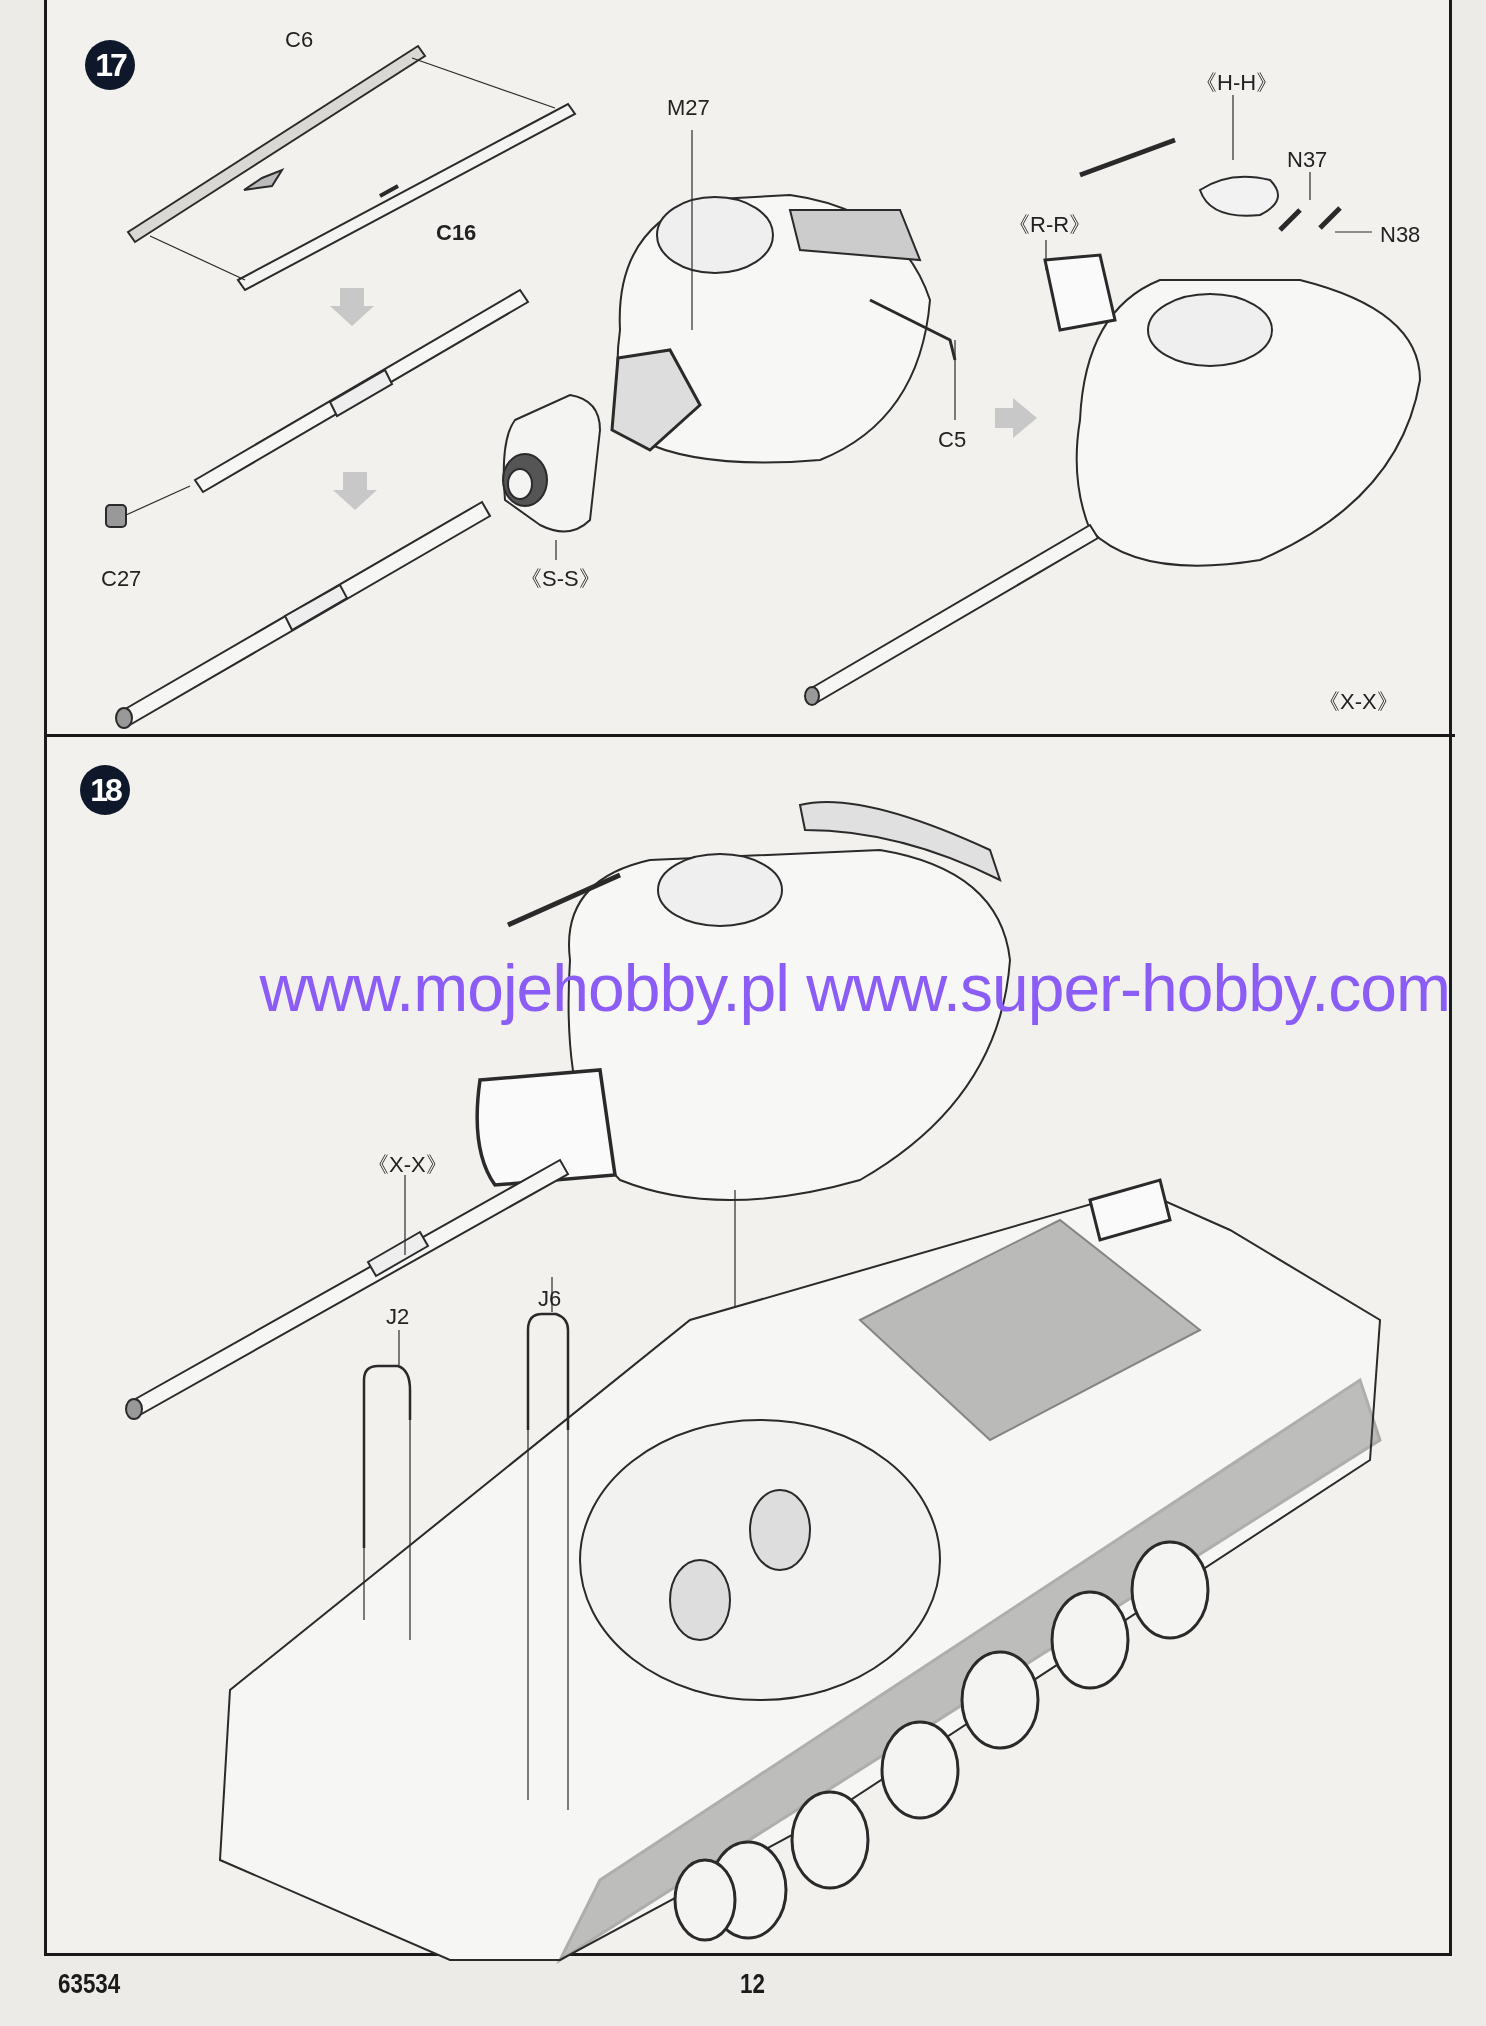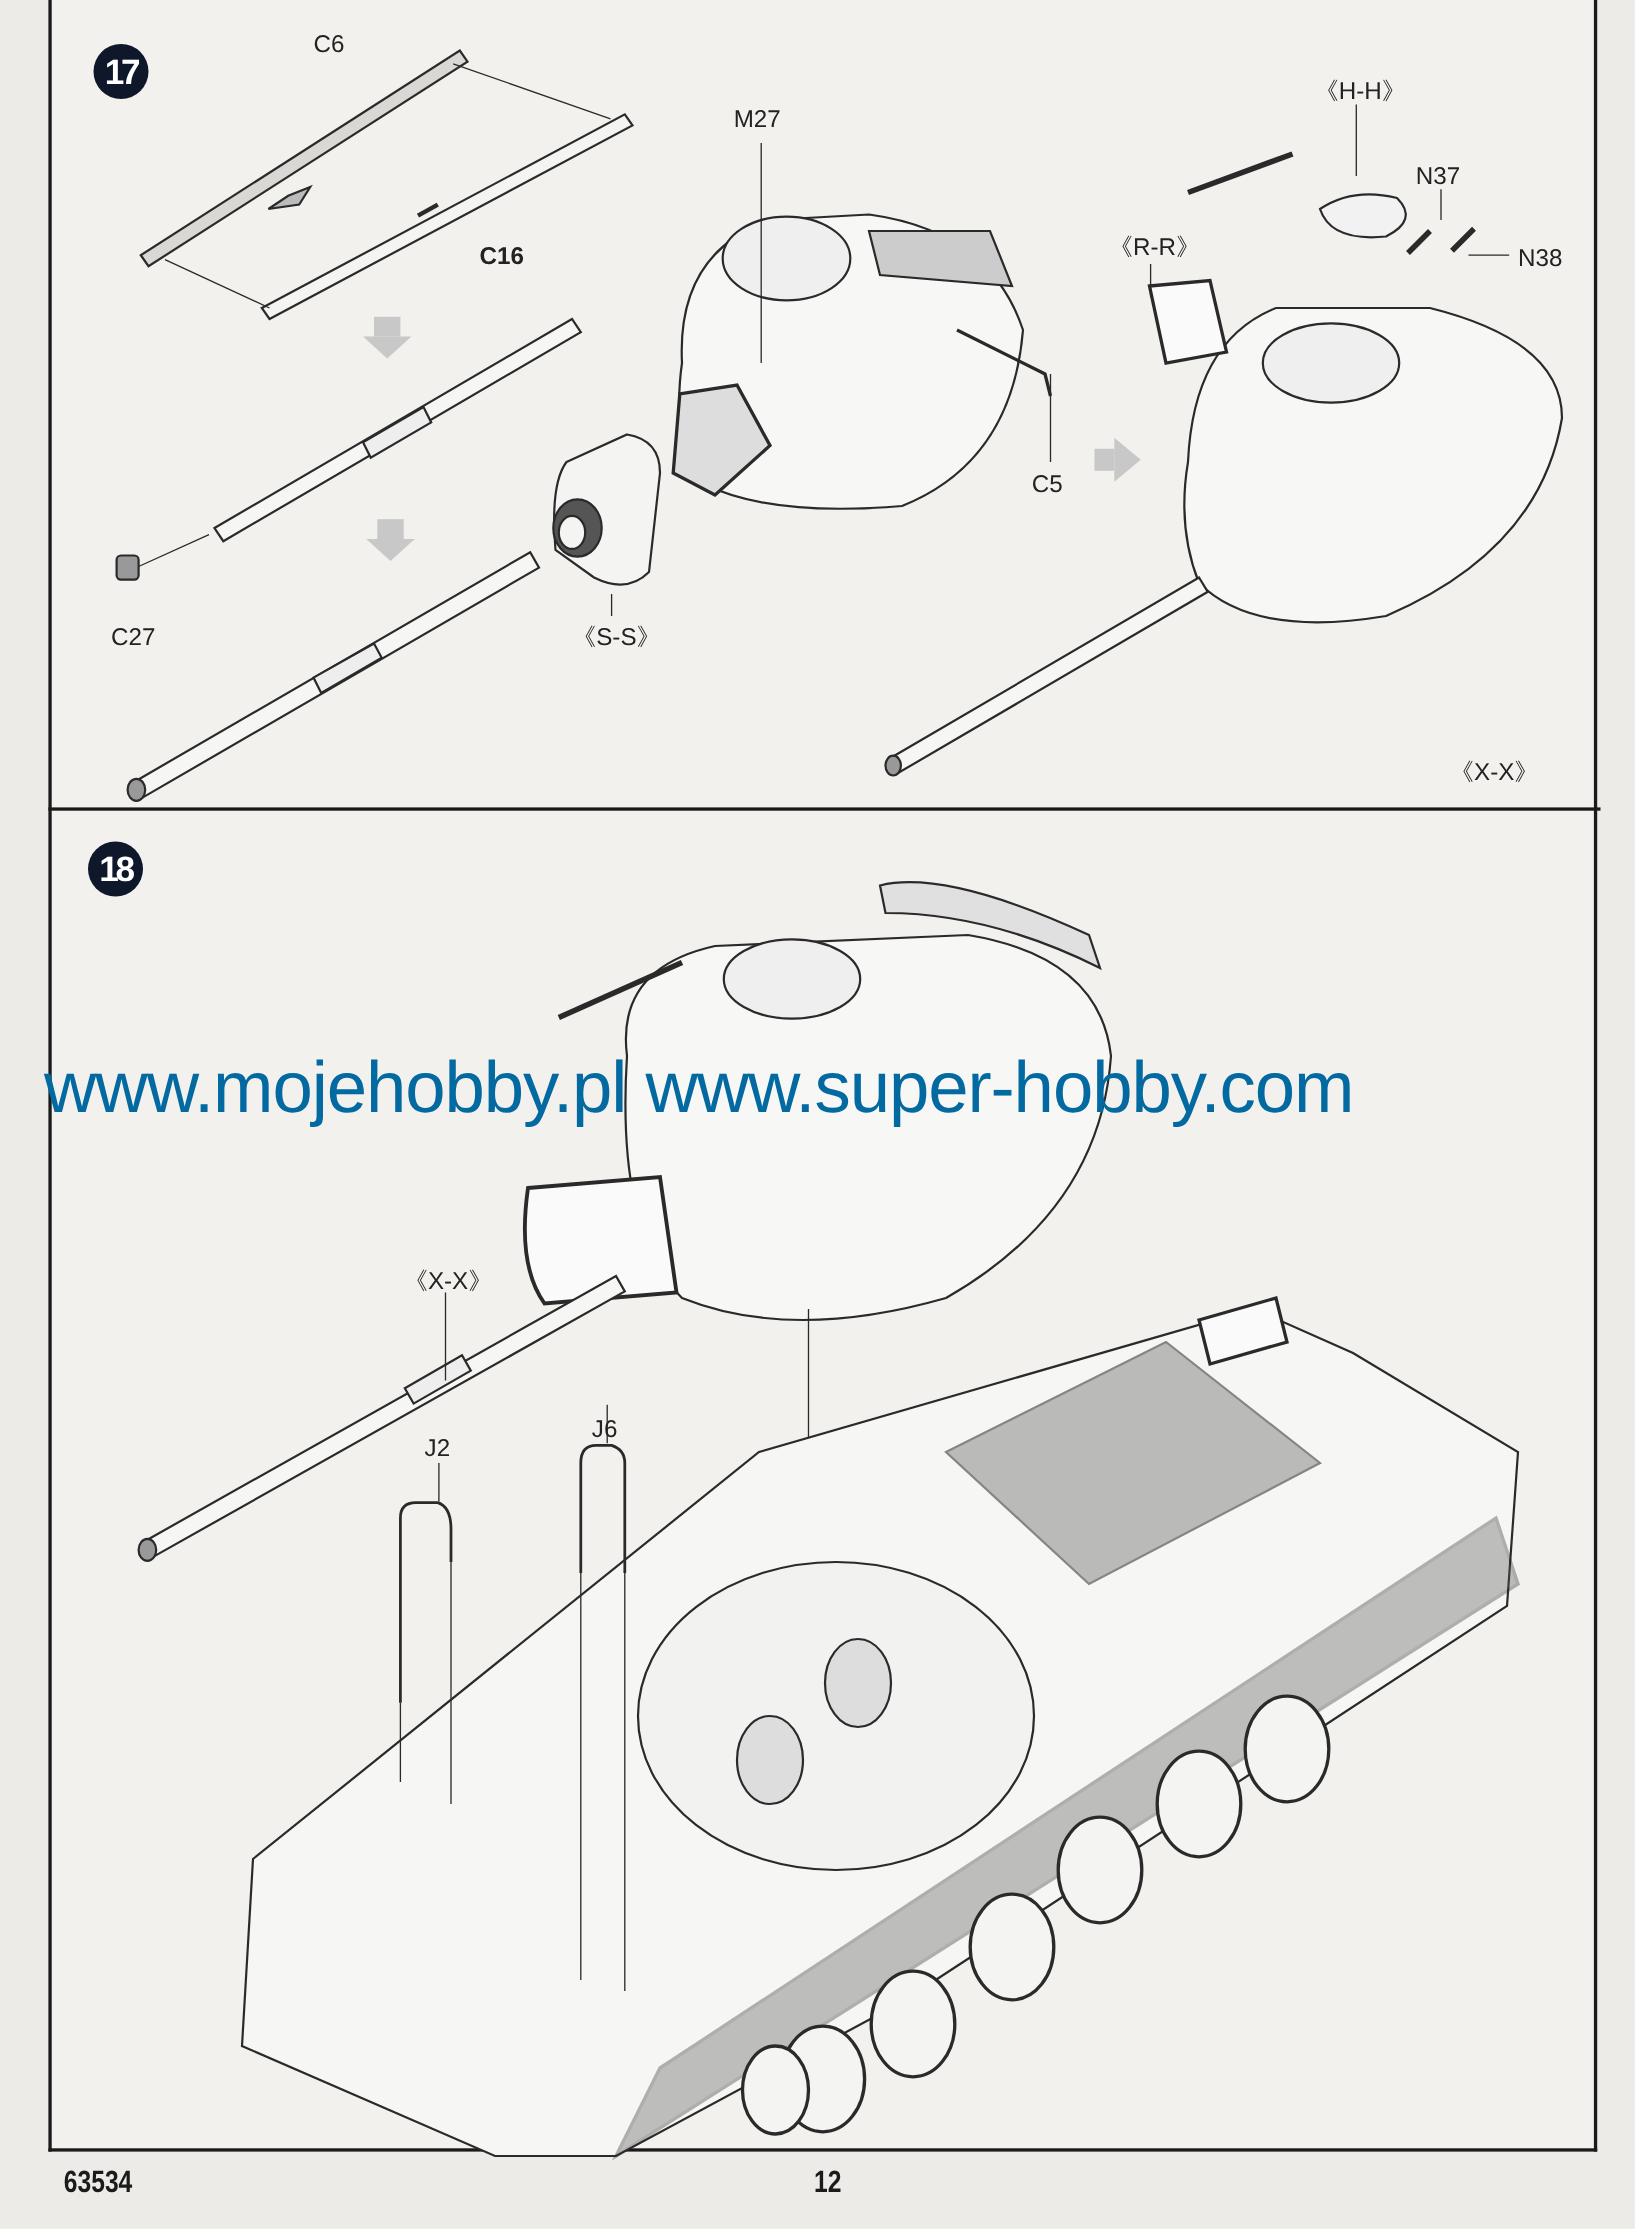--- a/index.html
+++ b/index.html
@@ -2,21 +2,21 @@
 <html><head>
 <meta charset="utf-8">
 <style>
   html,body{margin:0;padding:0;}
   body{width:1486px;height:2026px;background:#ecebe8;position:relative;overflow:hidden;font-family:"Liberation Sans",sans-serif;color:#1b1b1b;}
   .frame{position:absolute;left:44px;top:-4px;width:1408px;height:1960px;border:3px solid #1a1a1a;border-top:none;background:#f2f1ee;box-sizing:border-box;}
   .divider{position:absolute;left:44px;top:734px;width:1411px;height:3px;background:#1a1a1a;}
   .step-badge{position:absolute;width:50px;height:50px;border-radius:50%;background:#0f172a;color:#fff;font-weight:bold;font-size:32px;letter-spacing:-3px;display:flex;align-items:center;justify-content:center;}
   .label{position:absolute;font-size:22px;color:#222;white-space:nowrap;}
   svg.art{position:absolute;left:0;top:0;}
-  .watermark{position:absolute;left:40px;top:950px;width:1410px;text-align:left;font-size:66px;color:#0369a1;white-space:nowrap;letter-spacing:-1px;}
+  .watermark{position:absolute;left:40px;top:950px;width:1410px;text-align:right;font-size:66px;color:#8b5cf6;white-space:nowrap;letter-spacing:-1px;}
   .footer{position:absolute;font-weight:bold;font-size:28px;transform:scaleX(0.8);transform-origin:left center;}
 </style>
 </head>
 <body>
 
 <div class="frame"></div>
 <div class="divider"></div>
 
 <svg class="art" width="1486" height="2026" viewBox="0 0 1486 2026" fill="none" stroke="#2a2a2a" stroke-width="2">
 

